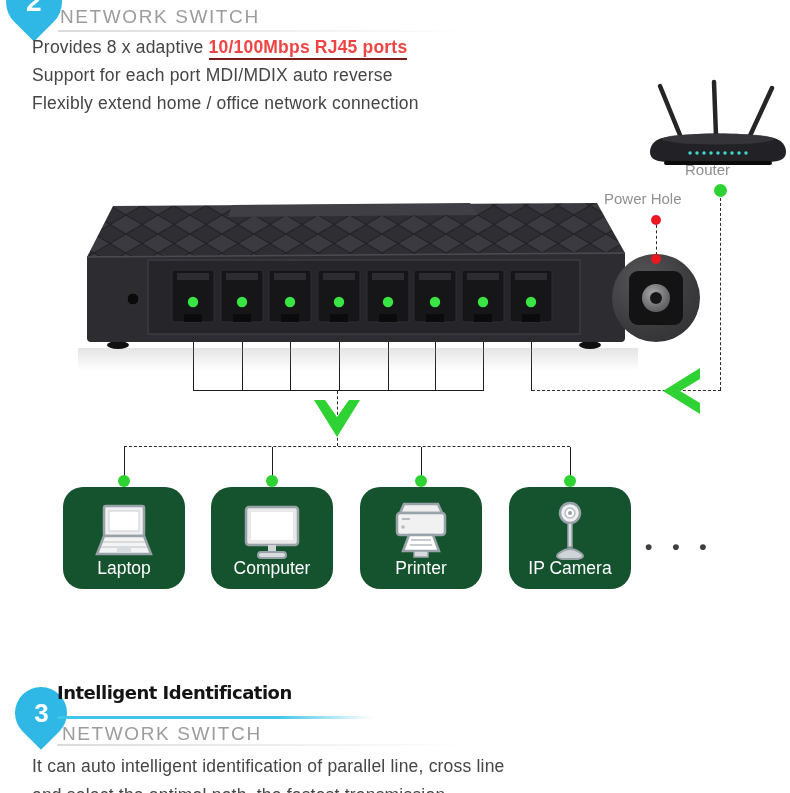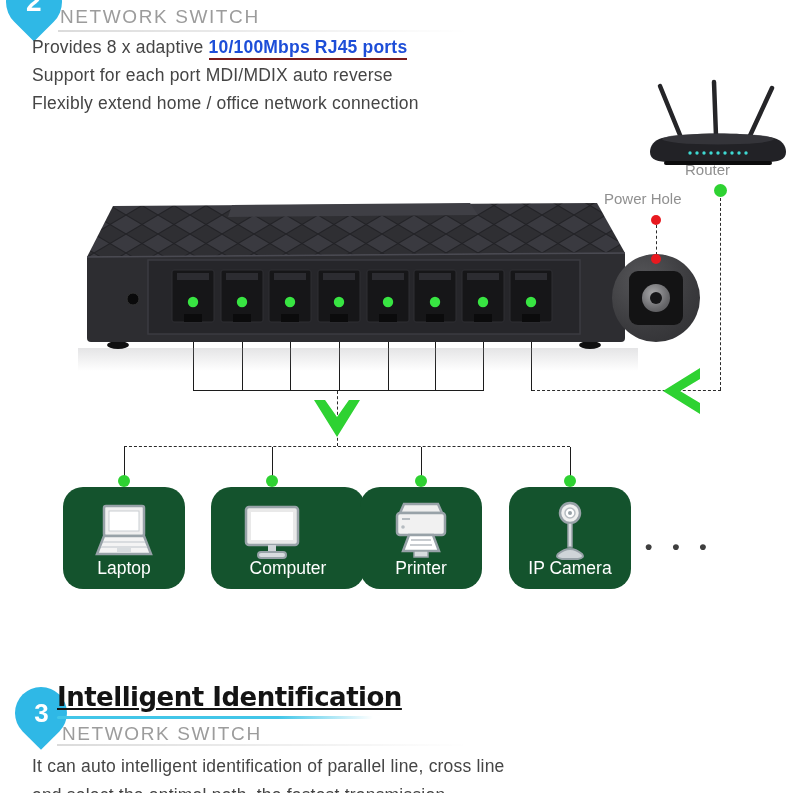--- a/index.html
+++ b/index.html
@@ -17,28 +17,28 @@
 
   
   .subtitle{position:absolute;color:#9c9c9c;font-size:19px;letter-spacing:1.6px;}
   .s2-subtitle{left:60px;top:6px;}
   .s3-subtitle{left:62px;top:723px;}
   .gray-divider{position:absolute;height:2px;
         background:linear-gradient(to right,rgba(0,0,0,0.14),rgba(0,0,0,0));}
   .s2-divider{left:58px;top:30px;width:412px;}
   .s3-divider{left:57px;top:744px;width:412px;}
   .s3-title{position:absolute;left:57px;top:682px;font-family:"DejaVu Sans",sans-serif;
-        font-weight:bold;font-size:26px;color:#141414;letter-spacing:-0.5px;text-decoration:underline;}
+        font-weight:bold;font-size:18px;color:#141414;letter-spacing:-0.5px;}
   .cyan-rule{position:absolute;left:57px;top:716px;width:316px;height:3px;border-radius:2px;
         background:linear-gradient(to right,#41c6e8 70%,rgba(65,198,232,0));}
 
   
   .para{position:absolute;left:32px;top:33px;width:600px;font-size:17.5px;line-height:28px;
         color:#454545;letter-spacing:0.2px;}
-  .hl{color:#1d4ed8;font-weight:bold;border-bottom:2px solid #7b1a1a;padding-bottom:1px;}
+  .hl{color:#ef4444;font-weight:bold;border-bottom:2px solid #7b1a1a;padding-bottom:1px;}
   .s3-para{position:absolute;left:32px;top:752px;width:600px;font-size:17.5px;line-height:28.5px;
         color:#454545;letter-spacing:0.2px;}
 
   
   .lbl{position:absolute;color:#909090;font-size:15px;}
   .router-lbl{left:685px;top:161px;}
   .powerhole-lbl{left:604px;top:190px;}
 
   
   .solid-v{position:absolute;width:1px;background:#1c1c1c;z-index:1;}
@@ -223,21 +223,21 @@
   <div class="card" style="left:63px;">
     <svg class="card-icon" width="70" height="64" viewBox="0 0 70 64">
       <rect x="15" y="5" width="40" height="30" rx="2" fill="#efefef" stroke="#98a2a8" stroke-width="2.5"></rect>
       <rect x="20" y="10" width="30" height="20" fill="#fff" stroke="#c9ced2" stroke-width="1"></rect>
       <path d="M8 53 L15 35 H55 L62 53 Z" fill="#f4f4f4" stroke="#98a2a8" stroke-width="2.5"></path>
       <path d="M14 41 H56 M12 46 H58" stroke="#cfd4d8" stroke-width="1.5"></path>
       <rect x="28" y="47" width="14" height="4" fill="#d8dcdf"></rect>
     </svg>
     <div class="card-label">Laptop</div>
   </div>
-  <div class="card" style="left:211px;padding-left:32px;">
+  <div class="card" style="left:211px;">
     <svg class="card-icon" width="70" height="64" viewBox="0 0 70 64">
       <rect x="9" y="6" width="52" height="38" rx="3" fill="#e9e9e9" stroke="#98a2a8" stroke-width="2.5"></rect>
       <rect x="14" y="11" width="42" height="28" fill="#fff"></rect>
       <rect x="31" y="44" width="8" height="7" fill="#cfd4d8"></rect>
       <rect x="21" y="51" width="28" height="6" rx="3" fill="#d8dcdf" stroke="#98a2a8" stroke-width="2"></rect>
     </svg>
     <div class="card-label">Computer</div>
   </div>
   <div class="card" style="left:509px;">
     <svg class="card-icon" width="70" height="64" viewBox="0 0 70 64">

